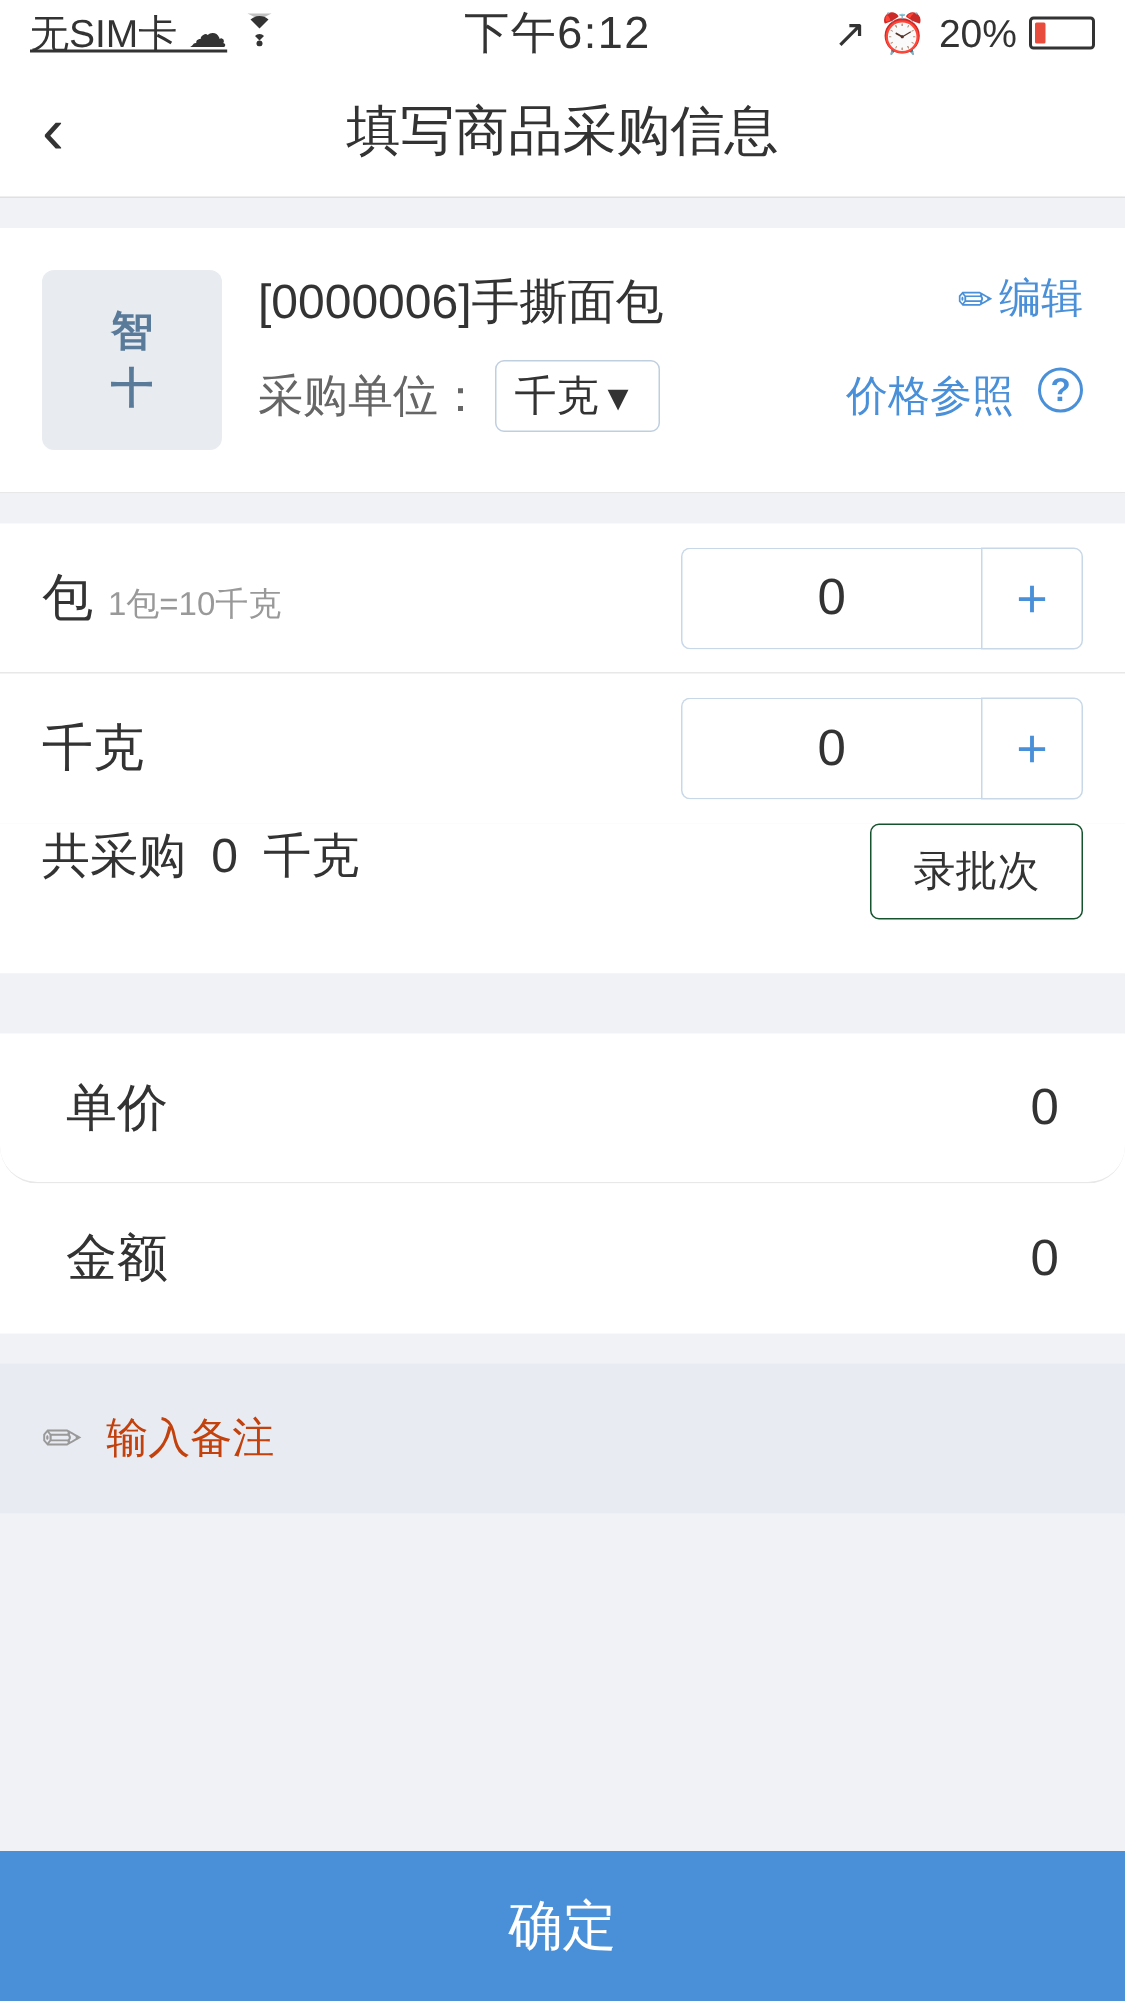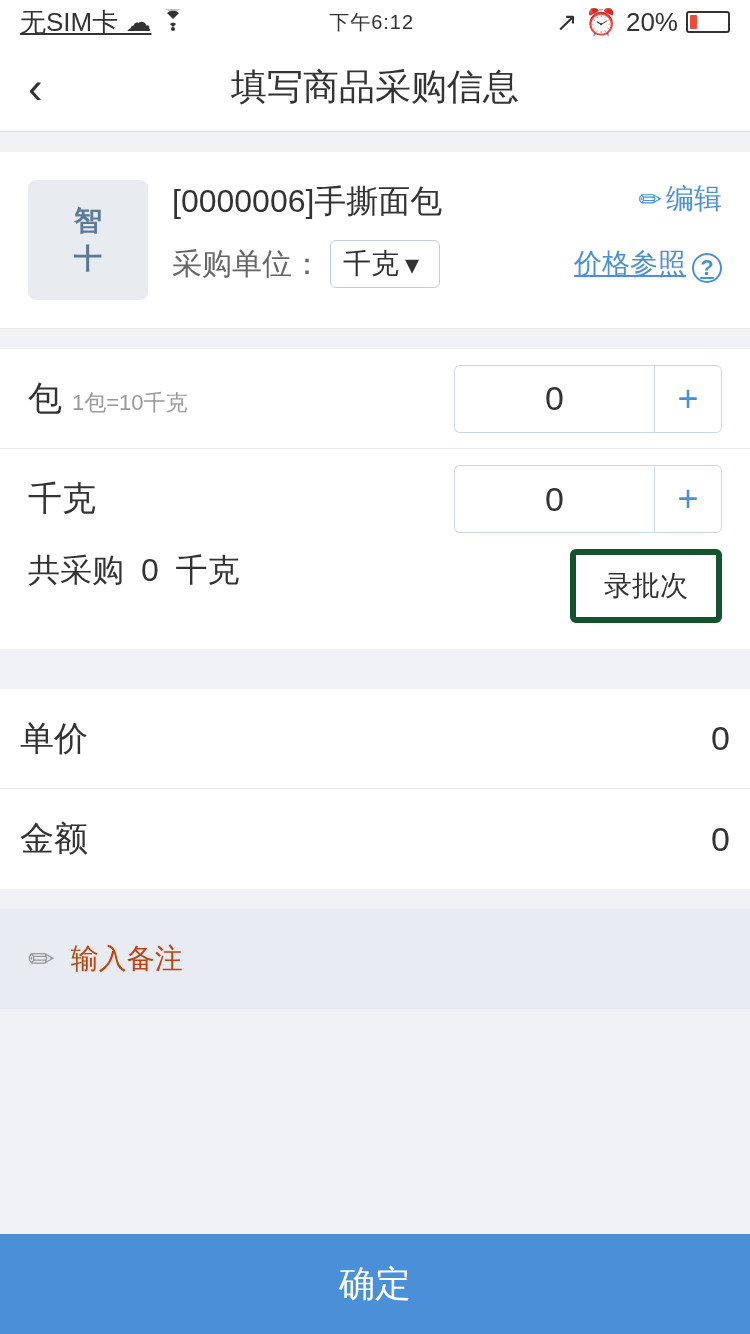--- a/index.html
+++ b/index.html
@@ -26,21 +26,21 @@
       color: #333;
     }
     .status-left {
       display: flex;
       align-items: center;
       gap: 8px;
       font-size: 26px;
       text-decoration: underline;
     }
     .status-center {
-      font-size: 20px;
+      font-size: 30px;
       font-weight: 500;
       letter-spacing: 1px;
     }
     .status-right {
       display: flex;
       align-items: center;
       gap: 8px;
       font-size: 26px;
     }
     .battery-icon {
@@ -158,24 +158,23 @@
       background: #fff;
       position: relative;
       display: inline-flex;
       align-items: center;
       gap: 6px;
     }
     .price-ref {
       color: #4a90d9;
       font-size: 28px;
       display: flex;
-      align-items: flex-end;
-      gap: 6px;
-      cursor: pointer;
-      text-decoration: underline;
+      align-items: flex-start;
+      gap: 16px;
+      cursor: pointer;
     }
     .price-ref-icon {
       width: 30px;
       height: 30px;
       border: 2px solid #4a90d9;
       border-radius: 50%;
       display: flex;
       align-items: center;
       justify-content: center;
       font-size: 22px;
@@ -254,41 +253,42 @@
       align-items: flex-start;
       justify-content: space-between;
       padding: 0 28px;
       height: 100px;
     }
     .total-text {
       font-size: 32px;
       color: #333;
     }
     .batch-btn {
-      border: 6px solid #14532d;
+      border: 1px solid #14532d;
       border-radius: 6px;
       padding: 12px 28px;
       font-size: 28px;
       color: #333;
       background: #fff;
       cursor: pointer;
     }
 
     
     .price-section {
       background: #fff;
       margin-top: 20px;
     }
     .price-row {
       display: flex;
       align-items: center;
       justify-content: space-between;
-      padding: 0 20px;
+      padding: 0 44px;
       height: 100px;
       border-bottom: 1px solid #e8e8e8;
+      border-radius: 25px;
     }
     .price-row:last-child {
       border-bottom: none;
     }
     .price-label {
       font-size: 34px;
       color: #333;
     }
     .price-value {
       font-size: 34px;

